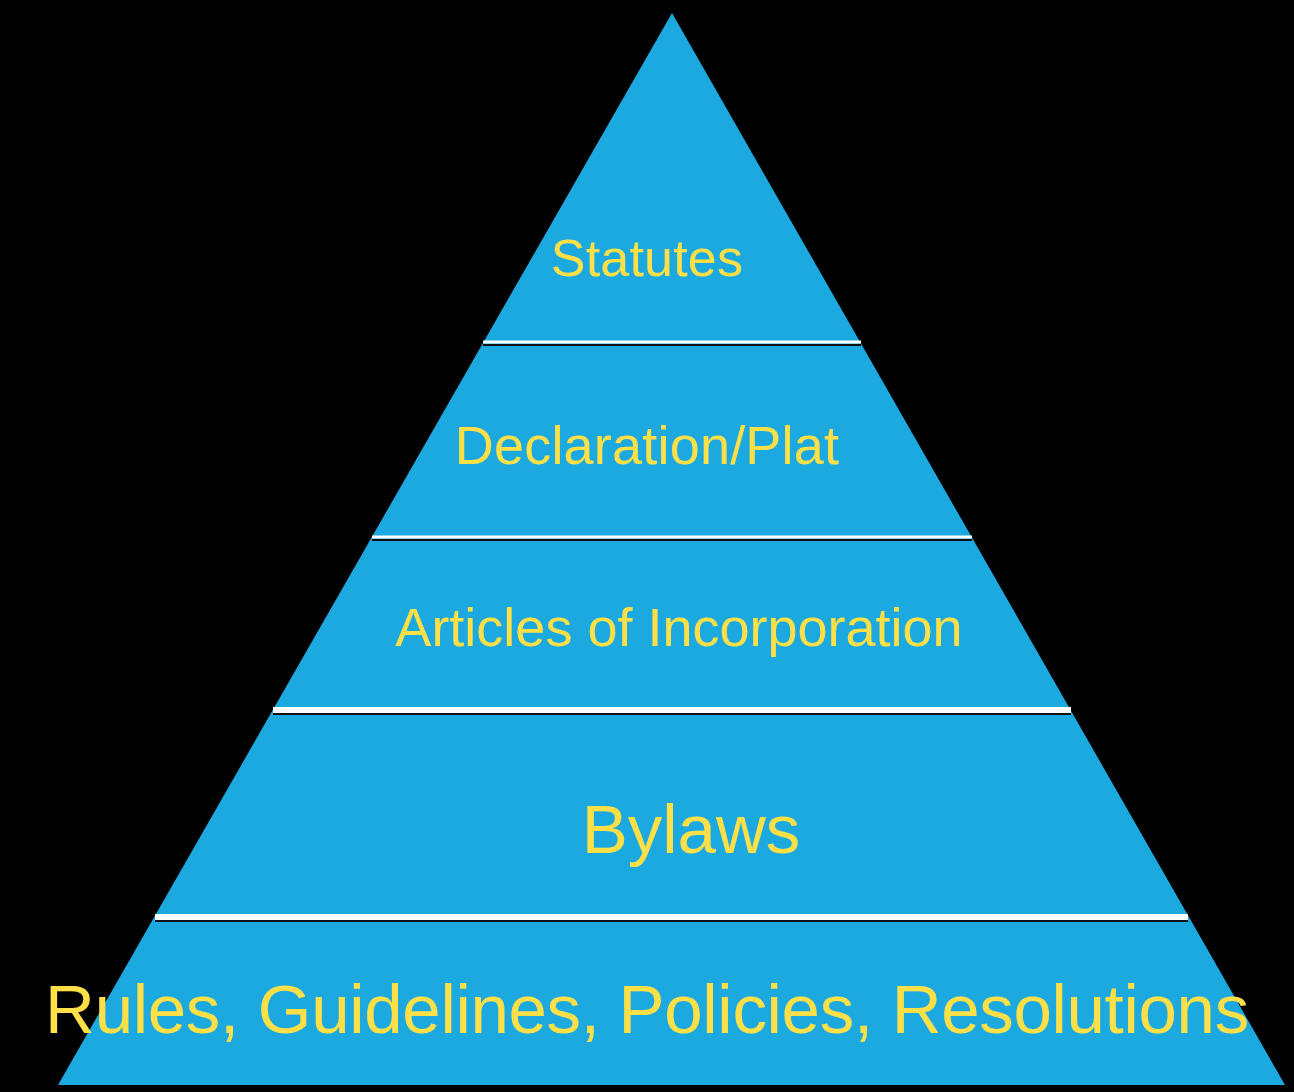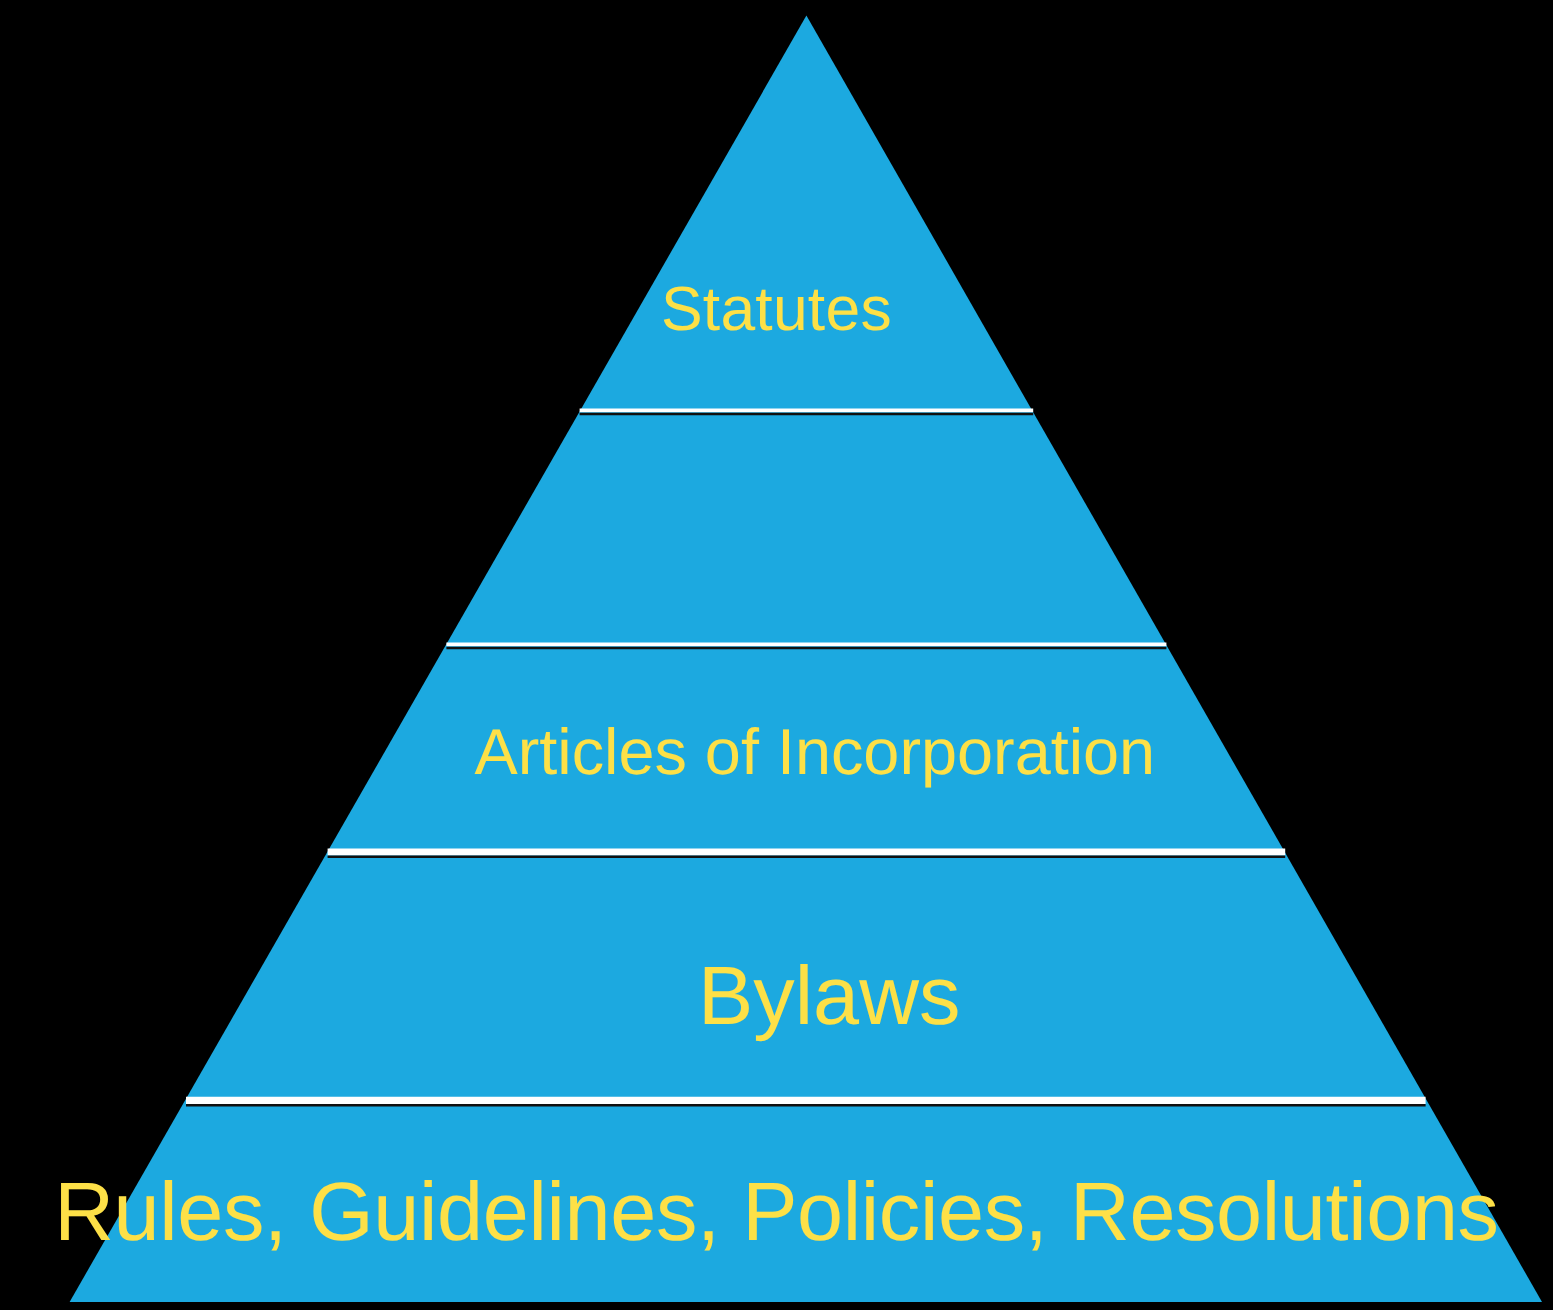--- a/index.html
+++ b/index.html
@@ -100,20 +100,21 @@
 
     <g>
       <line x1="155" y1="917" x2="1188" y2="917" stroke="#FFFFFF" stroke-width="6"></line>
       <line x1="155" y1="921" x2="1188" y2="921" stroke="#101010" stroke-width="2"></line>
     </g>
 
   </svg>
 
   <div class="tier-label" id="label-tier-1">Statutes</div>
 
+  <div class="tier-label" id="label-tier-2">Declaration/Plat</div>
 
   <div class="tier-label" id="label-tier-3">Articles of Incorporation</div>
 
   <div class="tier-label" id="label-tier-4">Bylaws</div>
 
   <div class="tier-label" id="label-tier-5">Rules, Guidelines, Policies, Resolutions</div>
 
 </div>
 
 </body></html>

